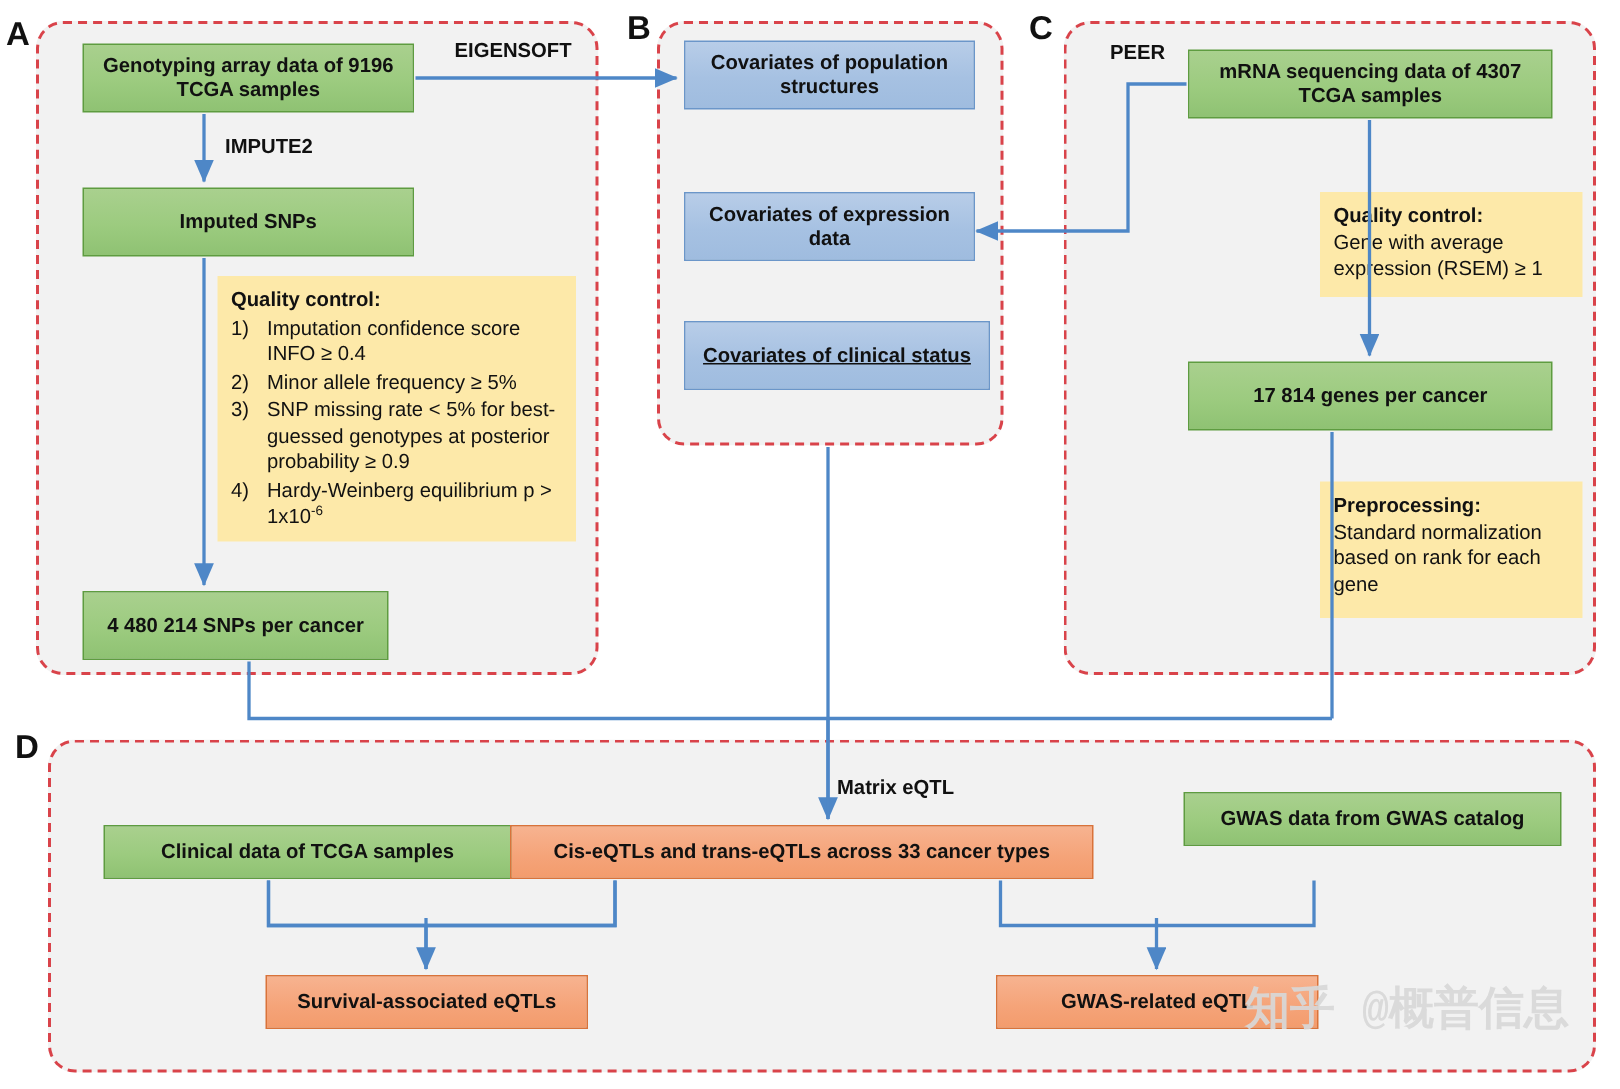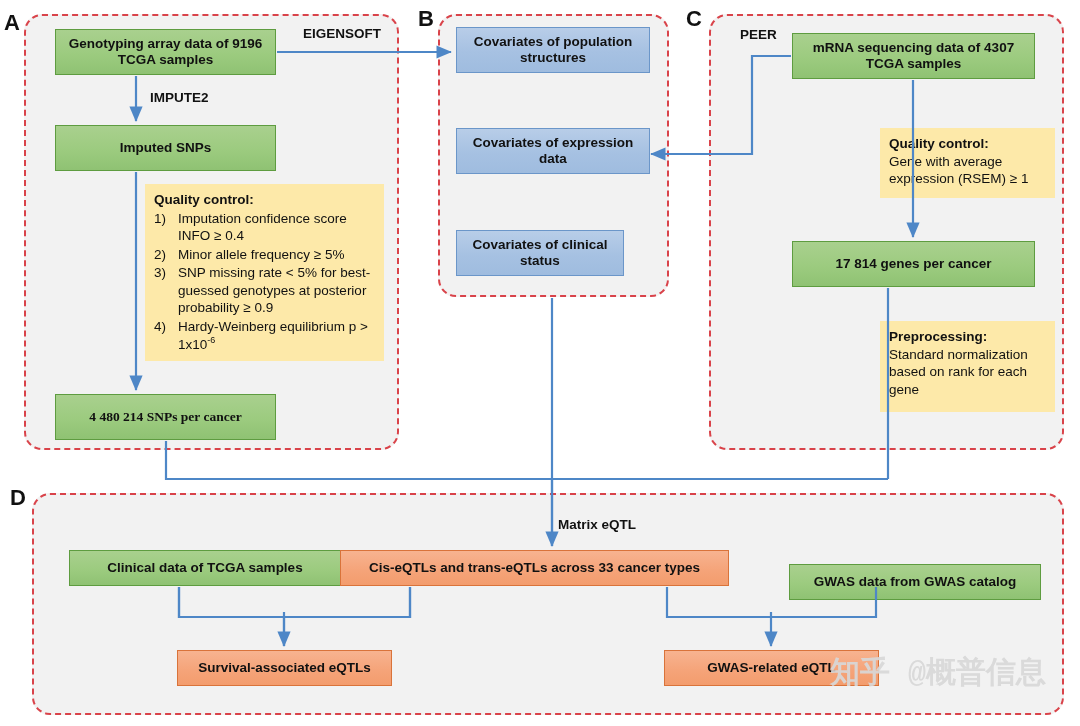--- a/index.html
+++ b/index.html
@@ -80,28 +80,28 @@
         <span class="num">3)</span>
         <span class="txt">SNP missing rate &lt;  5% for best-guessed genotypes at posterior probability ≥ 0.9</span>
       </li>
       <li>
         <span class="num">4)</span>
         <span class="txt">Hardy-Weinberg equilibrium p &gt; 1x10<sup>-6</sup></span>
       </li>
     </ul>
   </div>
 
-  <div class="node green" style="left:55px;top:394px;width:221px;height:46px;font-family:Liberation Serif, serif;">4 480 214 SNPs per cancer</div>
+  <div class="node green" style="left:55px;top:394px;width:204px;height:46px;">4 480 214 SNPs per cancer</div>
 
   <div class="panel" style="left:438px;top:14px;width:231px;height:283px;"></div>
   <div class="panel-letter" style="left:418px;top:8px;">B</div>
 
   <div class="node blue" style="left:456px;top:27px;width:194px;height:46px;">Covariates of population structures</div>
   <div class="node blue" style="left:456px;top:128px;width:194px;height:46px;">Covariates of expression data</div>
-  <div class="node blue" style="left:456px;top:230px;width:168px;height:46px;">Covariates of clinical status</div>
+  <div class="node blue" style="left:456px;top:214px;width:204px;height:46px;text-decoration:underline;">Covariates of clinical status</div>
 
   <div class="panel" style="left:709px;top:14px;width:355px;height:436px;"></div>
   <div class="panel-letter" style="left:686px;top:8px;">C</div>
 
   <div class="elabel" style="left:740px;top:28px;">PEER</div>
 
   <div class="node green" style="left:792px;top:33px;width:243px;height:46px;">mRNA sequencing data of 4307 TCGA samples</div>
 
   <div class="note" style="left:880px;top:128px;width:175px;height:70px;">
     <b>Quality control:</b>
@@ -117,21 +117,21 @@
 
   <div class="panel" style="left:32px;top:493px;width:1032px;height:222px;"></div>
   <div class="panel-letter" style="left:10px;top:487px;">D</div>
 
   <div class="elabel" style="left:558px;top:518px;">Matrix eQTL</div>
 
   <div class="node green" style="left:52px;top:550px;width:272px;height:36px;margin-left:17px;">Clinical data of TCGA samples</div>
 
   <div class="node orange" style="left:340px;top:550px;width:389px;height:36px;">Cis-eQTLs and trans-eQTLs across 33 cancer types</div>
 
-  <div class="node green" style="left:789px;top:564px;width:252px;height:36px;">GWAS data from GWAS catalog</div>
+  <div class="node green" style="left:789px;top:528px;width:252px;height:36px;">GWAS data from GWAS catalog</div>
 
   <div class="node orange" style="left:177px;top:650px;width:215px;height:36px;">Survival-associated eQTLs</div>
 
   <div class="node orange" style="left:664px;top:650px;width:215px;height:36px;">GWAS-related eQTL</div>
 
   <svg id="wires" viewBox="0 0 1080 726" xmlns="http://www.w3.org/2000/svg">
     <defs>
       <marker id="arw" markerWidth="9" markerHeight="9" refX="6.6" refY="3" orient="auto" markerUnits="strokeWidth">
         <path d="M0,0 L7,3 L0,6 z" fill="#4e87c7"></path>
       </marker>

